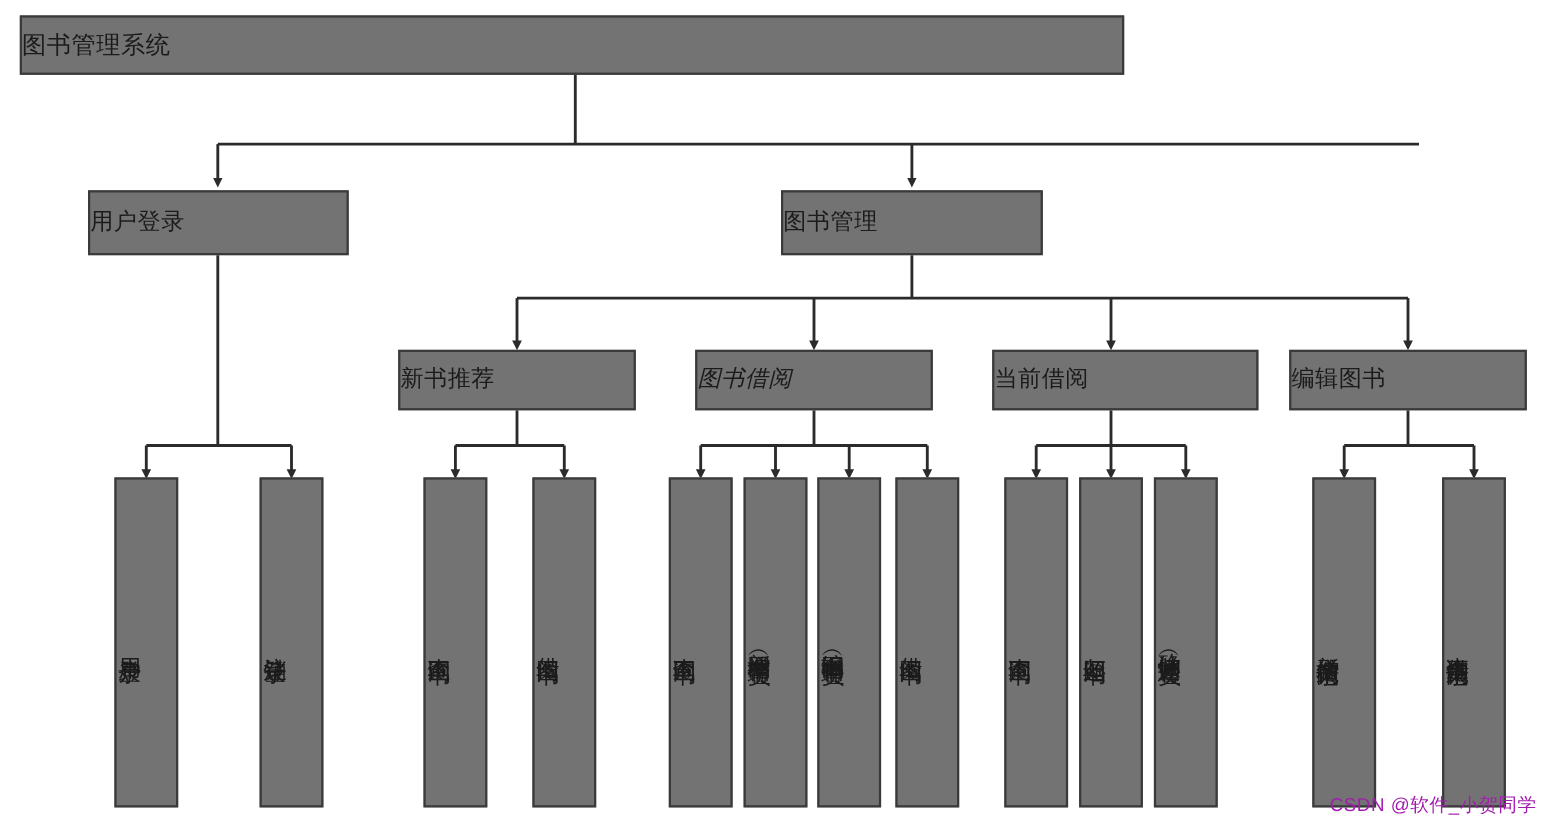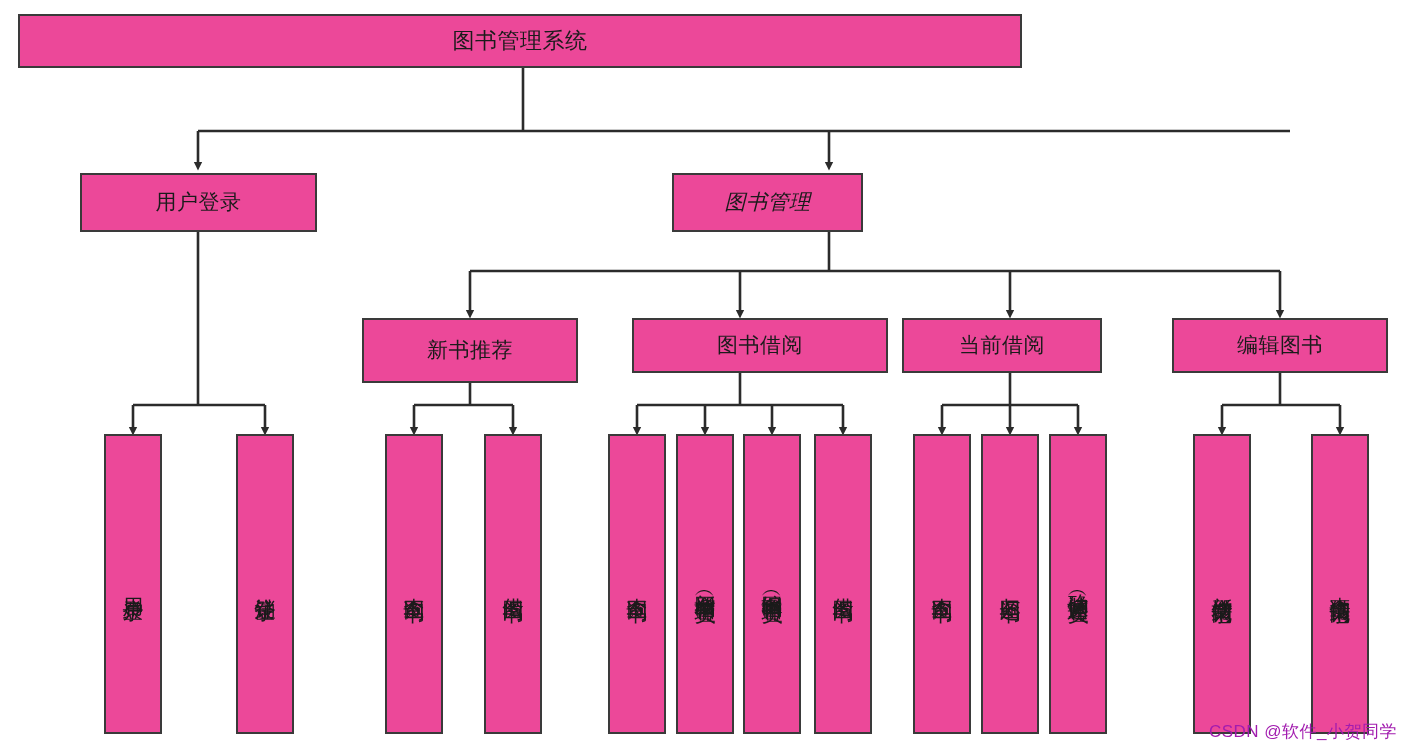--- a/index.html
+++ b/index.html
@@ -22,25 +22,25 @@
     position: absolute;
     left: 0;
     top: 0;
     width: 1405px;
     height: 747px;
     pointer-events: none;
   }
   .node {
     position: absolute;
     box-sizing: border-box;
-    background: #ec4899;
+    background: #737373;
     border: 2.5px solid #3a3a3a;
     display: flex;
     align-items: center;
-    justify-content: center;
+    justify-content: flex-start;
     color: #1b1b1b;
   }
   .node-label {
     display: block;
     text-align: center;
     line-height: 1.18;
     white-space: nowrap;
   }
   
   .node.horizontal .node-label {
@@ -128,31 +128,31 @@
     </g>
   </svg>
 
   <div class="node horizontal root" style="left:18px; top:14px; width:1004px; height:54px;">
     <span class="node-label">图书管理系统</span>
   </div>
 
   <div class="node horizontal" style="left:80px; top:173px; width:237px; height:59px;">
     <span class="node-label">用户登录</span>
   </div>
-  <div class="node horizontal" style="left:672px; top:173px; width:191px; height:59px;font-style:italic;">
+  <div class="node horizontal" style="left:710px; top:173px; width:238px; height:59px;">
     <span class="node-label">图书管理</span>
   </div>
 
-  <div class="node horizontal" style="left:362px; top:318px; width:216px; height:65px;">
+  <div class="node horizontal" style="left:362px; top:318px; width:216px; height:55px;">
     <span class="node-label">新书推荐</span>
   </div>
-  <div class="node horizontal" style="left:632px; top:318px; width:256px; height:55px;">
+  <div class="node horizontal" style="left:632px; top:318px; width:216px; height:55px;font-style:italic;">
     <span class="node-label">图书借阅</span>
   </div>
-  <div class="node horizontal" style="left:902px; top:318px; width:200px; height:55px;">
+  <div class="node horizontal" style="left:902px; top:318px; width:242px; height:55px;">
     <span class="node-label">当前借阅</span>
   </div>
   <div class="node horizontal" style="left:1172px; top:318px; width:216px; height:55px;">
     <span class="node-label">编辑图书</span>
   </div>
 
   <div class="node leaf" style="left:104px; top:434px; width:58px; height:300px;">
     <span class="node-label">用户登录</span>
   </div>
   <div class="node leaf" style="left:236px; top:434px; width:58px; height:300px;">

